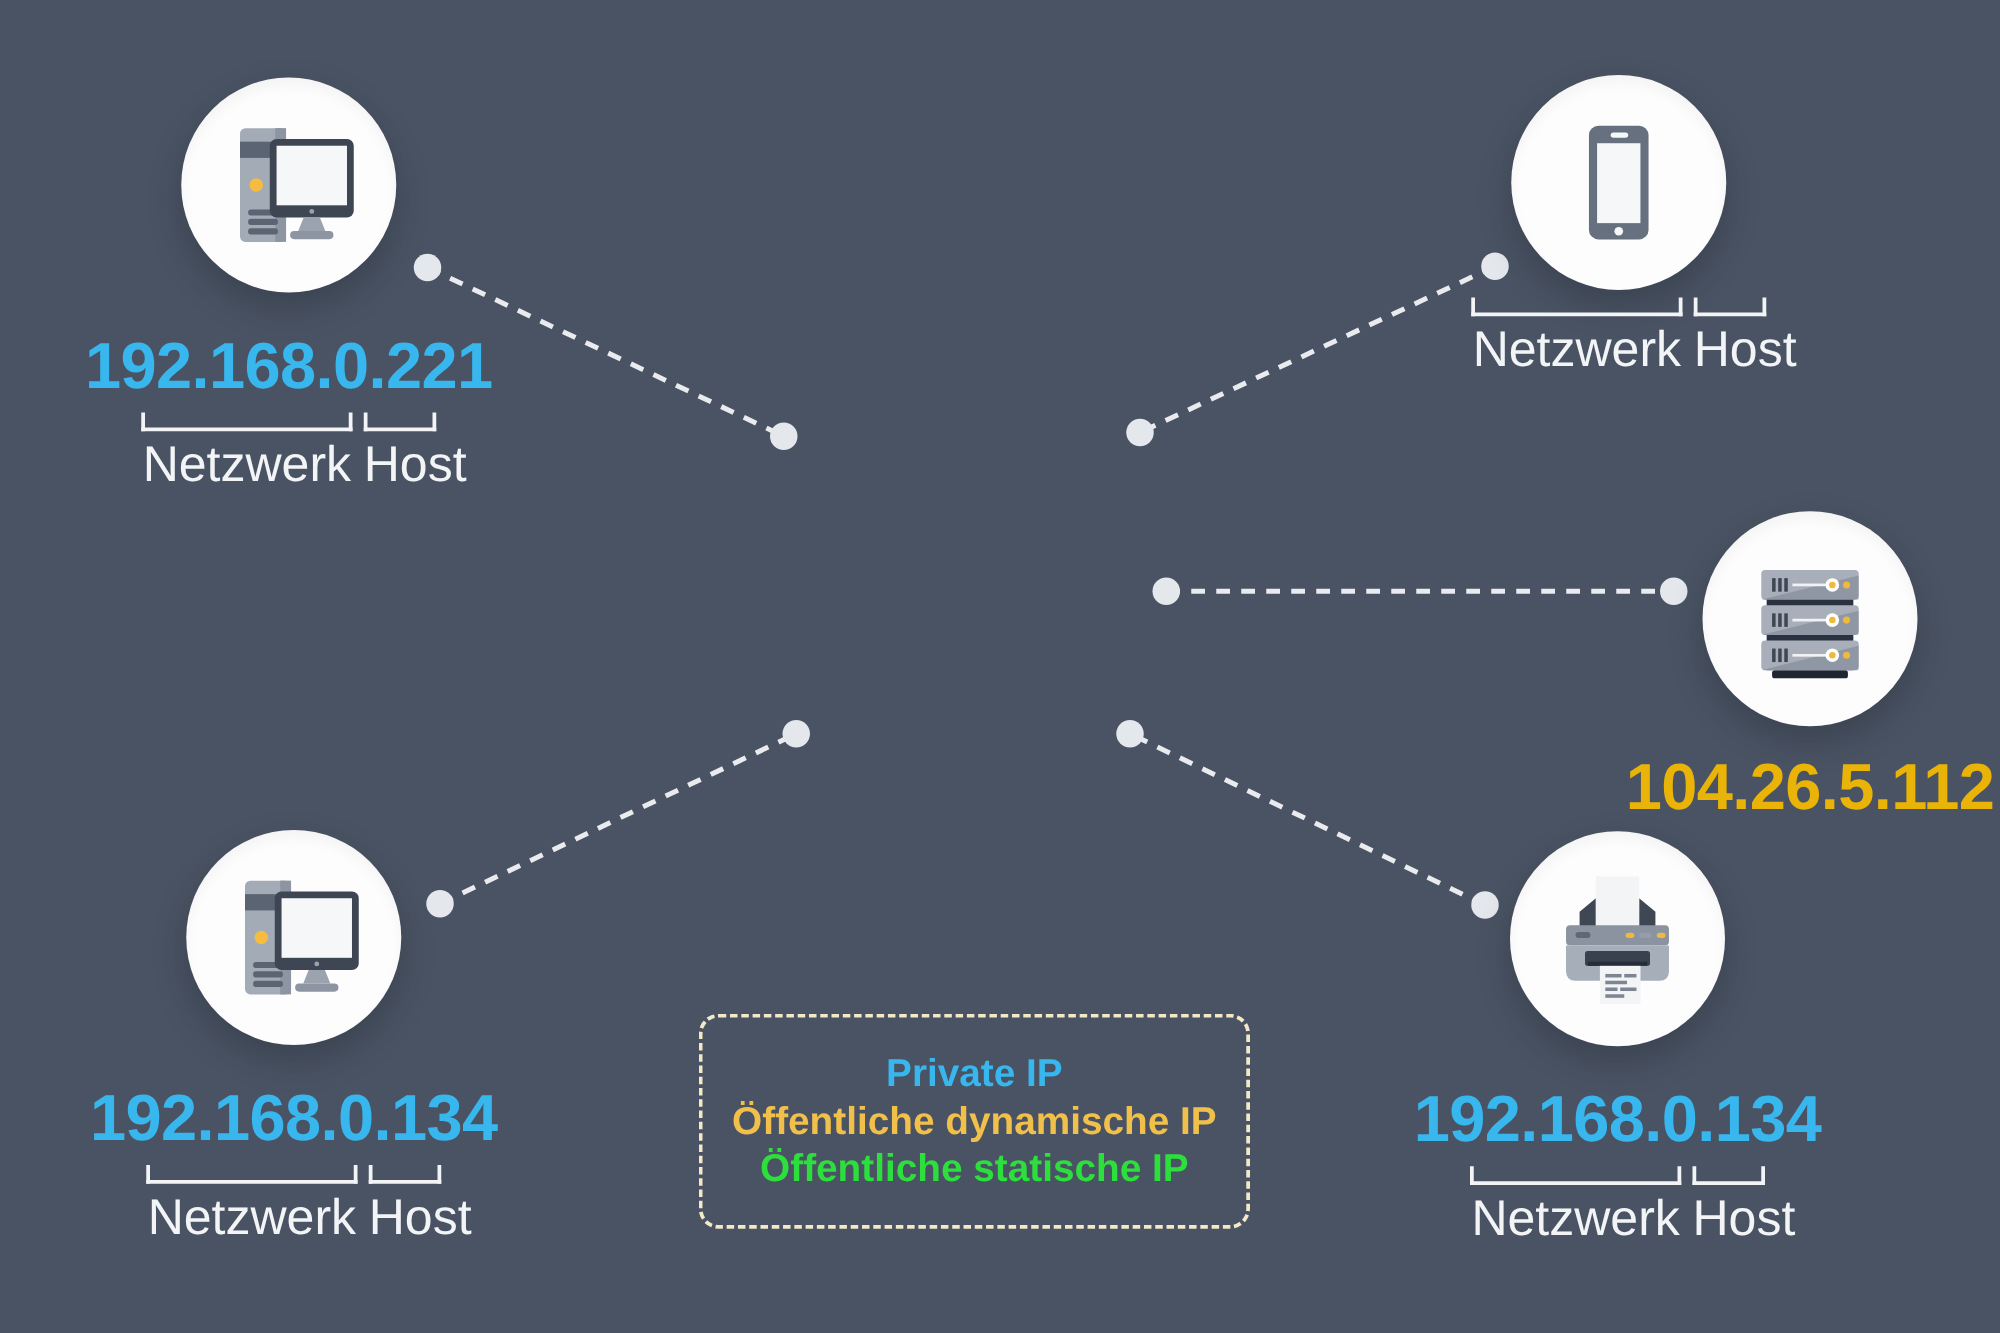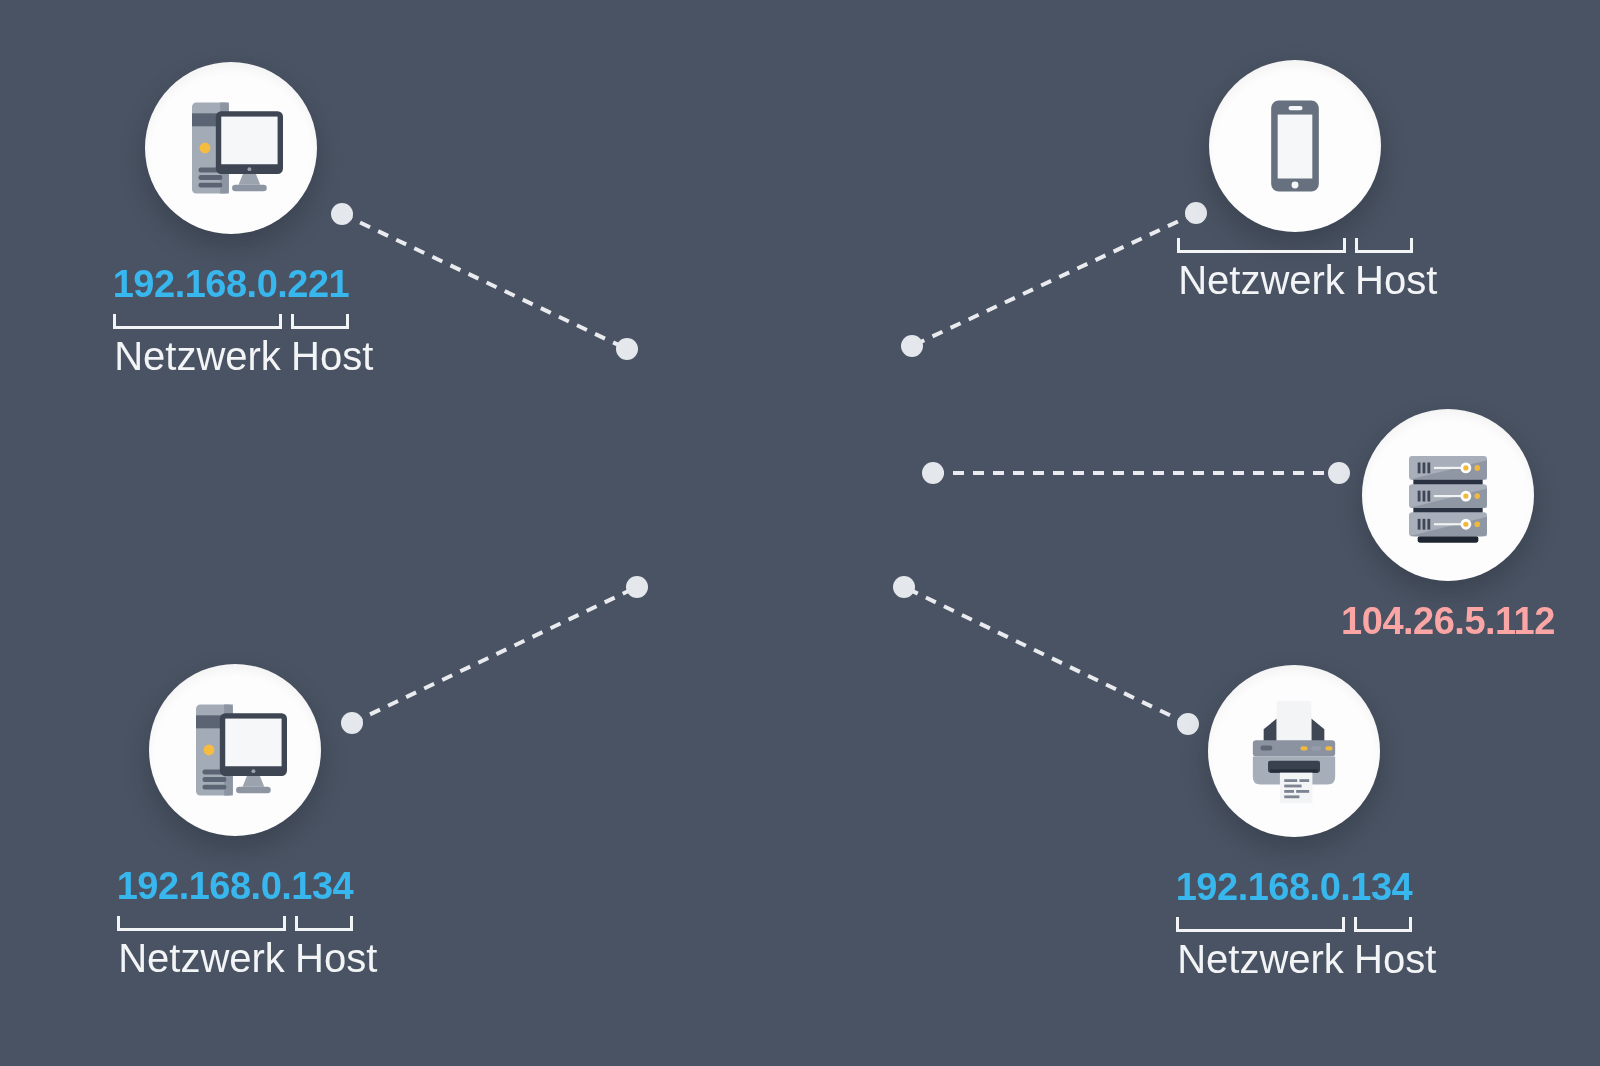--- a/index.html
+++ b/index.html
@@ -24,25 +24,25 @@
   }
   .circle {
     width:172px; height:172px; border-radius:50%;
     background:#fdfdfe;
     box-shadow:0 12px 26px rgba(22,27,37,.28), inset 0 6px 10px rgba(0,0,0,.04);
     display:flex; align-items:center; justify-content:center;
   }
   .circle svg { width:130px; height:130px; }
   .ip {
     margin-top:28px;
-    font-size:38px; font-weight:bold; letter-spacing:-0.5px;
+    font-size:52px; font-weight:bold; letter-spacing:-0.5px;
     white-space:nowrap; line-height:1.2;
   }
   .ip-private { color:#38b6ee; }
-  .ip-public-static { color:#fca5a5; }
+  .ip-public-static { color:#eab308; }
   .bracket-row { display:flex; gap:9px; width:236px; height:15px; margin-top:6px; }
   .bracket-seg {
     box-sizing:border-box; height:100%;
     border:3px solid #f2f4f6; border-top:none;
   }
   .seg-network { width:169px; }
   .seg-host { width:58px; }
   .bracket-labels {
     display:flex; gap:9px; width:236px; margin-top:5px;
     color:#f2f4f6; font-size:40px; font-weight:400; line-height:1.1;
@@ -271,14 +271,19 @@
       <div class="bracket-seg seg-network"></div>
       <div class="bracket-seg seg-host"></div>
     </div>
     <div class="bracket-labels">
       <span class="bl-network">Netzwerk</span>
       <span class="bl-host">Host</span>
     </div>
   </div>
 
 
+  <div class="legend">
+    <div class="legend-line lg-blue">Private IP</div>
+    <div class="legend-line lg-yellow">Öffentliche dynamische IP</div>
+    <div class="legend-line lg-green">Öffentliche statische IP</div>
+  </div>
 
 </div>
 
 </body></html>

